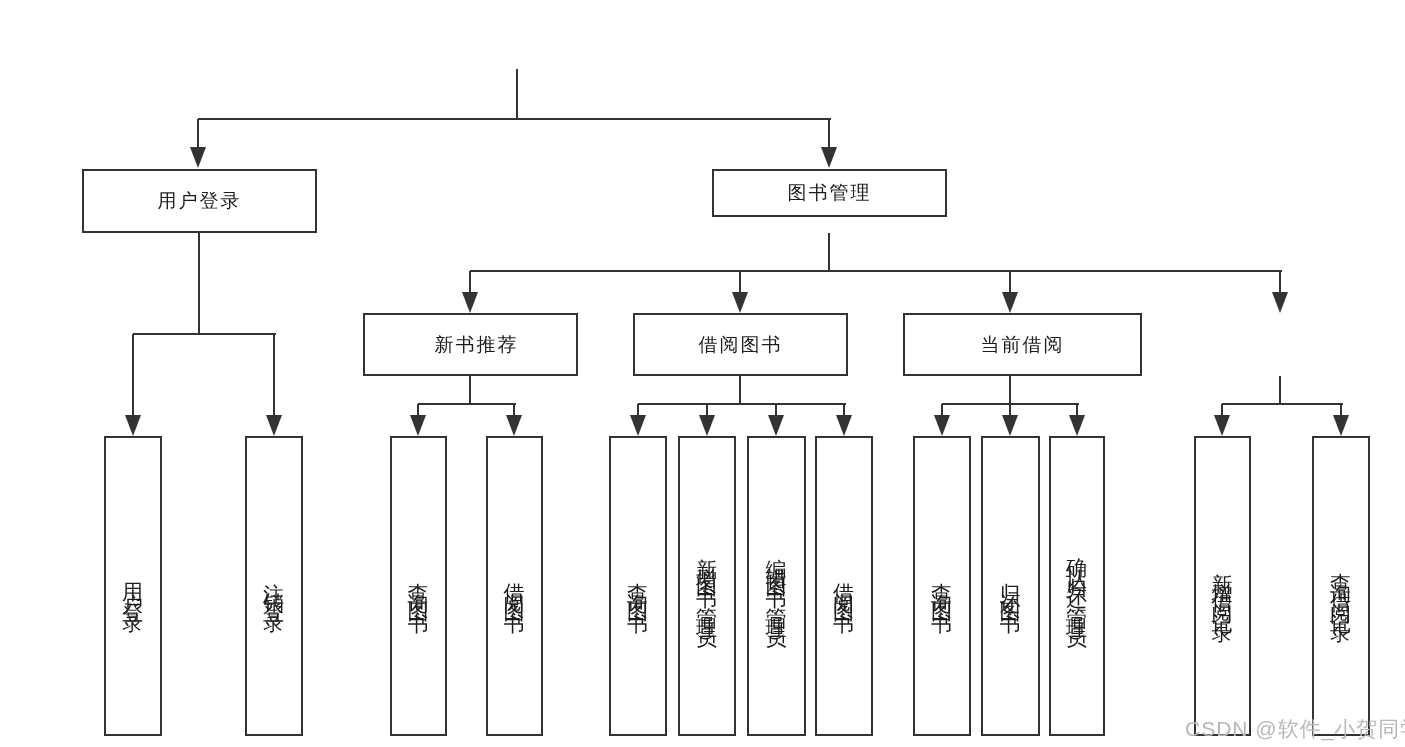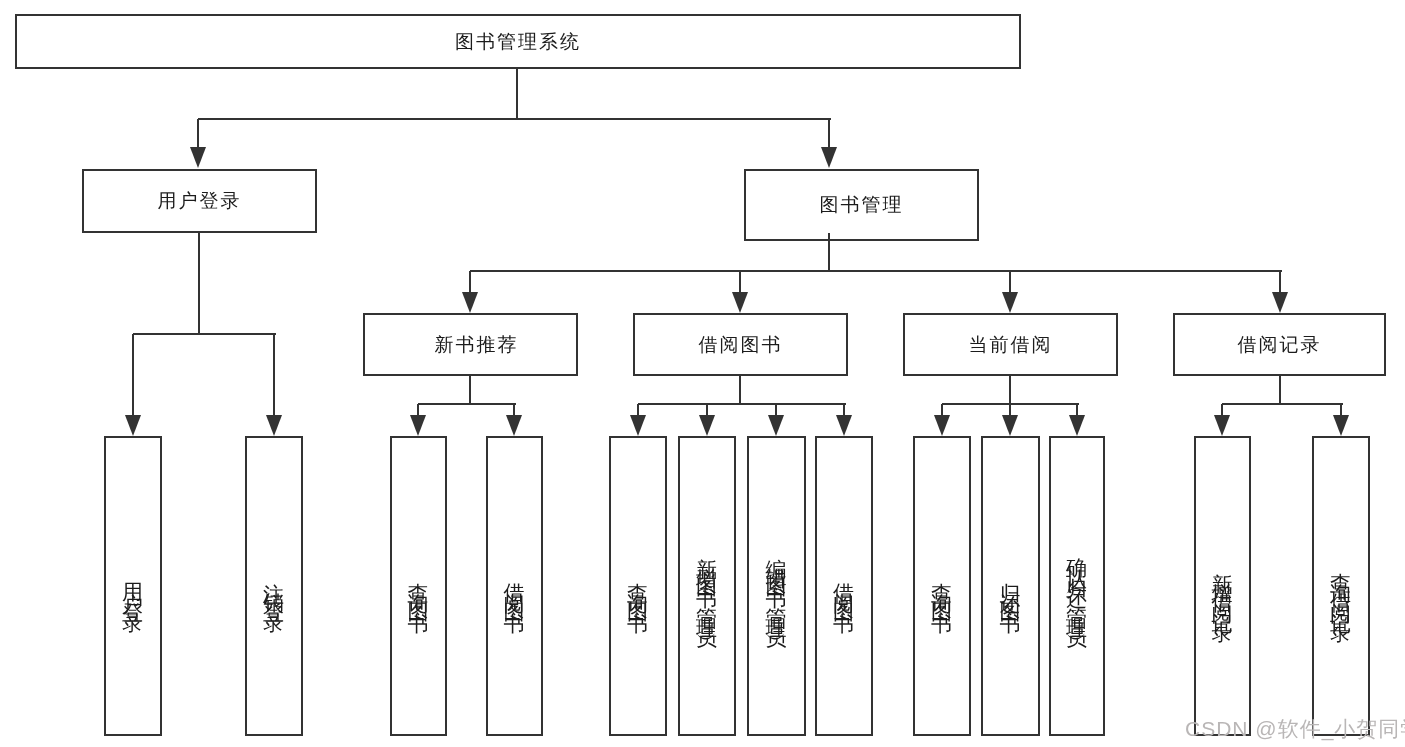--- a/index.html
+++ b/index.html
@@ -39,24 +39,24 @@
   .arrow {
     position: absolute;
     width: 0; height: 0;
     border-left: 8px solid transparent;
     border-right: 8px solid transparent;
     border-top: 21px solid #333333;
   }
   
   #n-root { left: 15px;  top: 14px;  width: 1006px; height: 55px; }
   #n-l2a  { left: 82px;  top: 169px; width: 235px;  height: 64px; }
-  #n-l2b  { left: 744px; top: 169px; width: 235px;  height: 72px; }
+  #n-l2b  { left: 712px; top: 169px; width: 235px;  height: 48px; }
   #n-l3a  { left: 363px; top: 313px; width: 215px;  height: 63px; padding-left: 12px; }
   #n-l3b  { left: 633px; top: 313px; width: 215px;  height: 63px; }
-  #n-l3c  { left: 903px; top: 313px; width: 215px;  height: 63px; }
+  #n-l3c  { left: 903px; top: 313px; width: 239px;  height: 63px; }
   #n-l3d  { left: 1173px;top: 313px; width: 213px;  height: 63px; }
   .leaf   { top: 436px; height: 300px; }
   #lf-0  { left: 104px;  width: 58px; }
   #lf-1  { left: 245px;  width: 58px; }
   #lf-2  { left: 390px;  width: 57px; }
   #lf-3  { left: 486px;  width: 57px; }
   #lf-4  { left: 609px;  width: 58px; }
   #lf-5  { left: 678px;  width: 58px; }
   #lf-6  { left: 747px;  width: 59px; }
   #lf-7  { left: 815px;  width: 58px; }
@@ -73,42 +73,36 @@
     letter-spacing: 1px;
     color: #b9b6b6;
     white-space: nowrap;
   }
 </style>
 </head>
 <body>
 
 <div id="canvas">
 
-  <div class="node" id="n-root">
-    <span class="hlabel">图书管理系统</span>
-  </div>
 
   <div class="node" id="n-l2a">
     <span class="hlabel">用户登录</span>
   </div>
   <div class="node" id="n-l2b">
     <span class="hlabel">图书管理</span>
   </div>
 
   <div class="node" id="n-l3a">
     <span class="hlabel">新书推荐</span>
   </div>
   <div class="node" id="n-l3b">
     <span class="hlabel">借阅图书</span>
   </div>
   <div class="node" id="n-l3c">
     <span class="hlabel">当前借阅</span>
-  </div>
-  <div class="node" id="n-l3d">
-    <span class="hlabel">借阅记录</span>
   </div>
 
   <div class="node leaf" id="lf-0">
     <span class="vlabel">用户登录</span>
   </div>
   <div class="node leaf" id="lf-1">
     <span class="vlabel">注销登录</span>
   </div>
   <div class="node leaf" id="lf-2">
     <span class="vlabel">查询图书</span>

